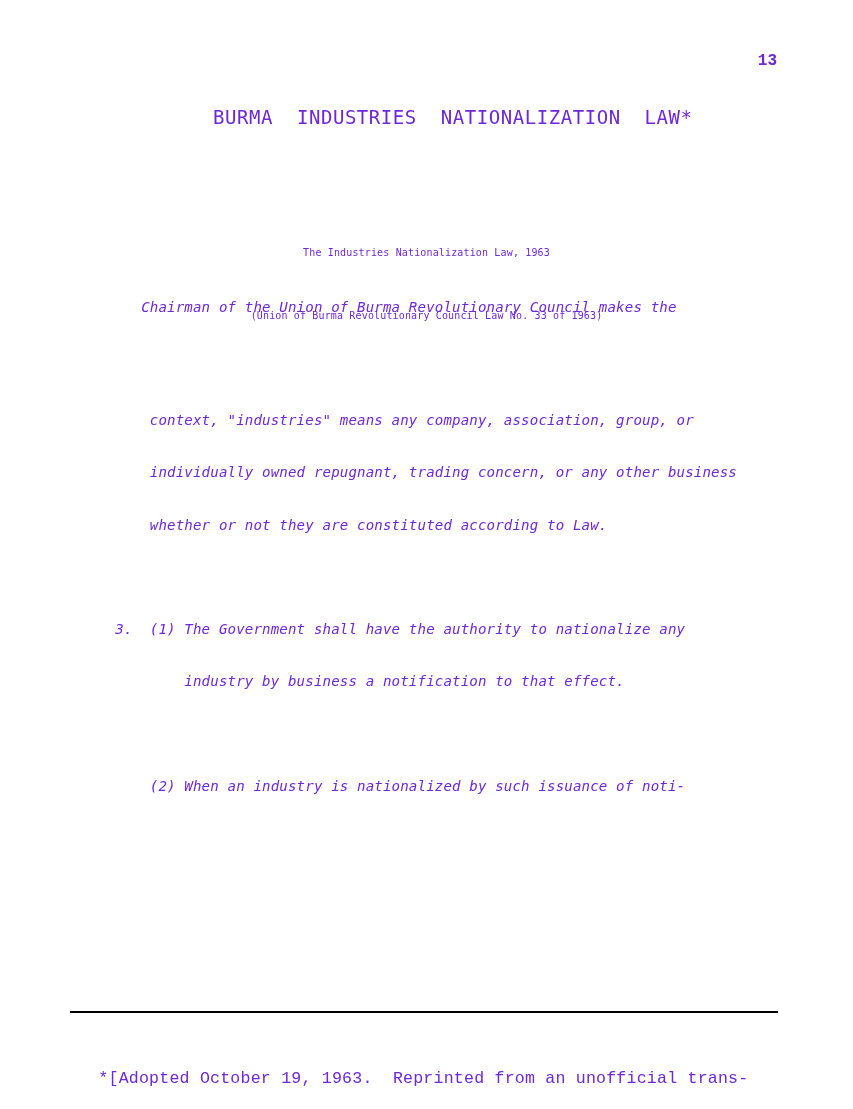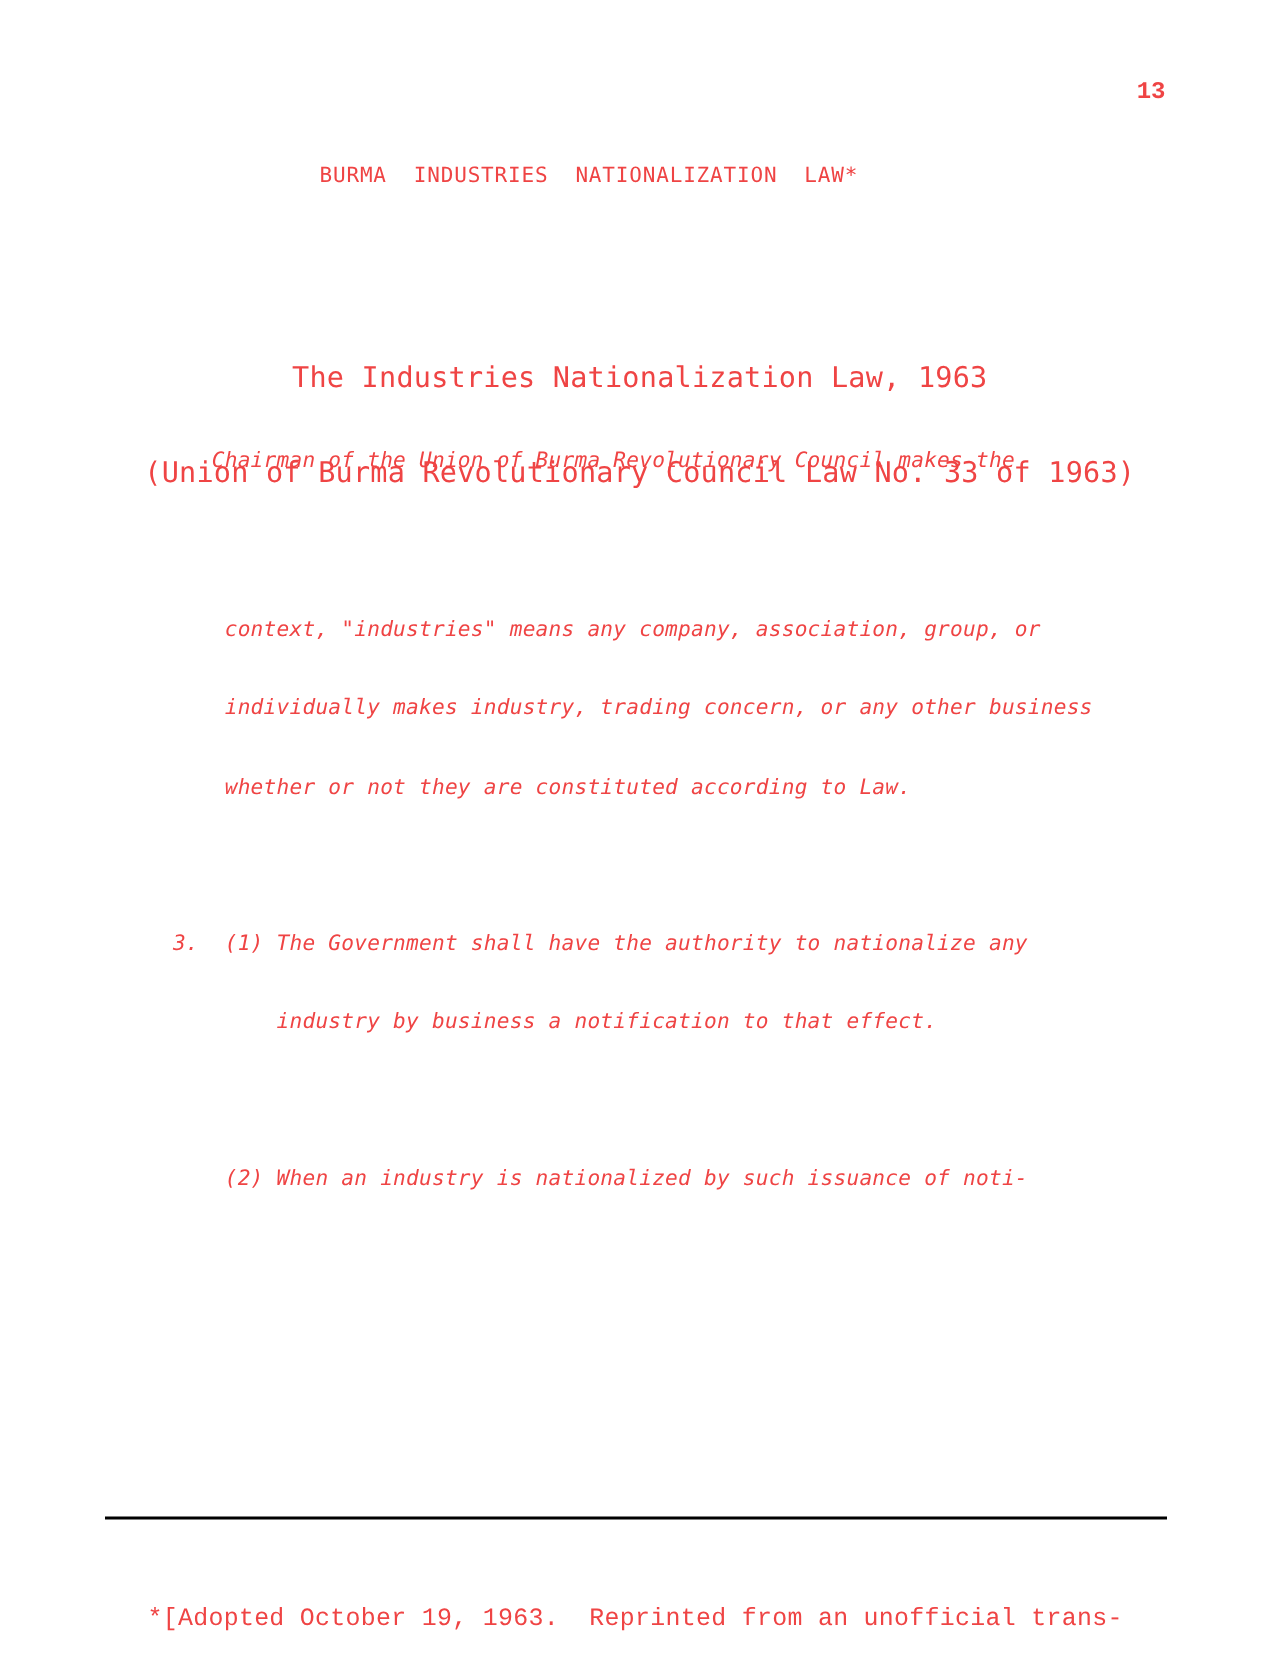--- a/index.html
+++ b/index.html
@@ -7,56 +7,56 @@
     padding: 0;
     background: #ffffff;
   }
   .page {
     position: relative;
     width: 853px;
     height: 1109px;
     background: #ffffff;
     overflow: hidden;
     font-family: "DejaVu Sans Mono", "Liberation Mono", monospace;
-    color: #ef4444;
+    color: #6d28d9;
   }
 
   
   .page-number {
     position: absolute;
     top: 52px;
     right: 76px;
     font-family: "Liberation Mono", "DejaVu Sans Mono", monospace;
     font-size: 16px;
     font-weight: bold;
     letter-spacing: 0px;
     line-height: 18px;
   }
 
   
   .doc-title {
     position: absolute;
     top: 108px;
     left: 213px;
     font-family: "DejaVu Sans Mono", "Liberation Mono", monospace;
-    font-size: 14px;
+    font-size: 19px;
     letter-spacing: 0.55px;
     line-height: 18px;
     white-space: pre;
     text-align: right;
   }
 
   
   .subtitle-block {
     position: absolute;
     top: 200px;
     left: 0;
     width: 853px;
     text-align: center;
-    font-size: 19px;
+    font-size: 10px;
     line-height: 21px;
     letter-spacing: 0.15px;
     white-space: pre;
   }
   .subtitle-block .line { display: block; }
 
   
   .body-block {
     position: absolute;
     top: 264px;
@@ -113,21 +113,21 @@
       <span class="line">     Chairman of the Union of Burma Revolutionary Council makes the</span>
     </div>
 
     <div class="spacer-half"></div>
 
 
     <div class="spacer"></div>
 
     <div class="para">
       <span class="line">      context, "industries" means any company, association, group, or</span>
-      <span class="line">      individually makes industry, trading concern, or any other business</span>
+      <span class="line">      individually owned repugnant, trading concern, or any other business</span>
       <span class="line">      whether or not they are constituted according to Law.</span>
     </div>
 
     <div class="spacer"></div>
 
     <div class="para">
       <span class="line">  3.  (1) The Government shall have the authority to nationalize any</span>
       <span class="line">          industry by business a notification to that effect.</span>
     </div>
 

